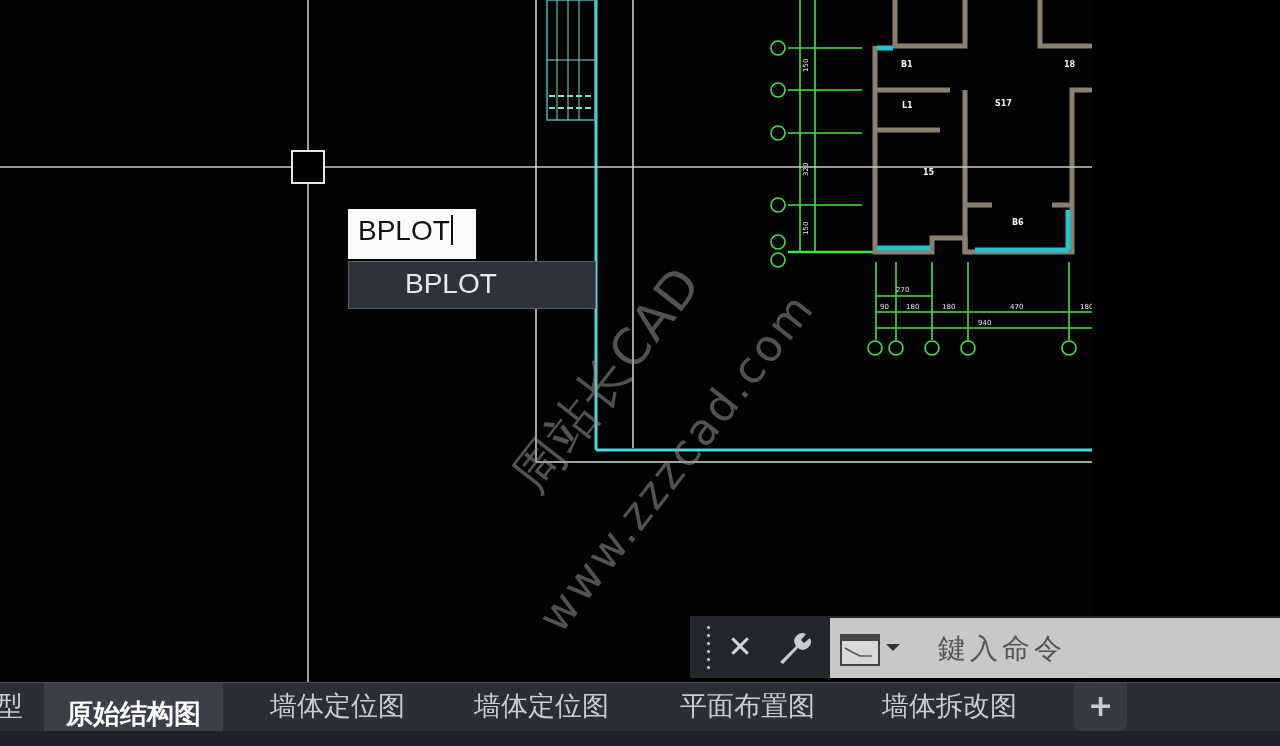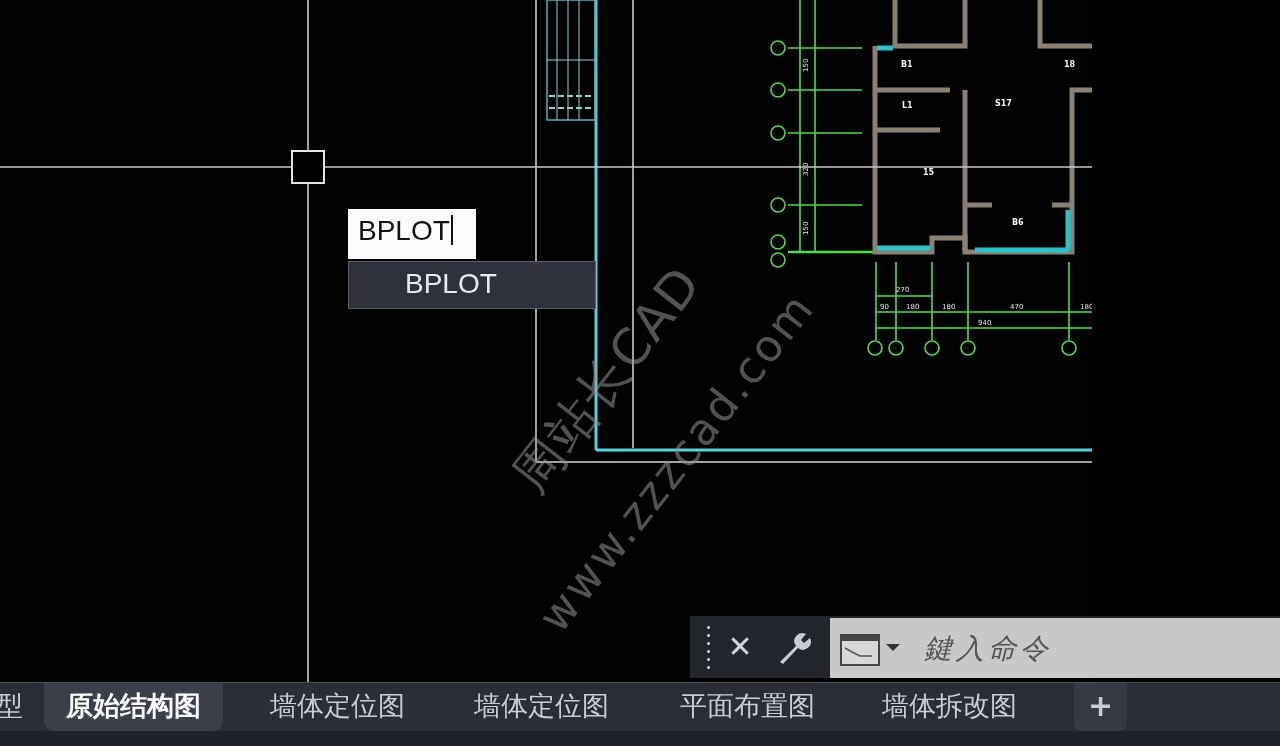--- a/index.html
+++ b/index.html
@@ -13,21 +13,21 @@
   .caret{display:inline-block;width:2px;height:30px;background:#111;vertical-align:-5px;margin-left:1px;}
   .suggest{position:absolute;left:348px;top:261px;width:248px;height:48px;background:#2e323c;border:1px solid #5a5f68;box-sizing:border-box;font-family:"Liberation Sans",sans-serif;font-size:28px;color:#e8eaee;padding:6px 0 0 56px;cursor:pointer;}
   .cmdbar{position:absolute;left:690px;top:616px;width:590px;height:62px;background:#23262c;}
   .cmdbar .grip{position:absolute;left:17px;top:10px;width:4px;height:44px;}
   .cmdbar .grip i{display:block;width:3px;height:3px;background:#d8d8d8;border-radius:50%;margin-bottom:5px;}
   .cmdbar .close-btn{position:absolute;left:36px;top:16px;width:28px;height:30px;color:#cfd3da;font-size:30px;line-height:30px;text-align:center;cursor:pointer;}
   .cmdbar .wrench{position:absolute;left:86px;top:14px;width:36px;height:36px;cursor:pointer;}
   .cmdfield{position:absolute;left:140px;top:2px;width:450px;height:60px;background:#c8c8c8;}
   .cmdfield .recent{position:absolute;left:10px;top:16px;width:40px;height:32px;cursor:pointer;}
   .cmdfield .drop{position:absolute;left:56px;top:26px;width:0;height:0;border-left:7px solid transparent;border-right:7px solid transparent;border-top:7px solid #333;cursor:pointer;}
-  .cmdfield .ph{position:absolute;left:94px;top:12px;font-size:28px;color:#555;font-style:italic;letter-spacing:4px;cursor:text;}
+  .cmdfield .ph{position:absolute;left:108px;top:12px;font-size:28px;color:#555;letter-spacing:4px;cursor:text;}
   .tabbar{position:absolute;left:0;top:682px;width:1280px;height:64px;background:#2a2e36;border-top:1px solid #4a4e56;}
   .tab{position:absolute;top:0;height:48px;color:#c9ccd2;font-size:27px;line-height:46px;cursor:pointer;white-space:nowrap;}
   .tab.active{background:#3a3f49;color:#ffffff;font-weight:bold;border-radius:0 0 10px 10px;}
   .tab.add{font-size:30px;font-weight:bold;background:#353a44;border-radius:0 0 8px 8px;padding:0 14px;}
   .tabbar .bottom{position:absolute;left:0;top:48px;width:1280px;height:16px;background:#1f2228;}
 </style>
 </head>
 <body>
 
 <div class="canvas">
@@ -169,20 +169,20 @@
           <path d="M5 14 L12 18 L20 22 L32 22" stroke="#555" fill="none" stroke-width="1.5"></path>
         </svg>
     </div>
     <div class="drop"></div>
     <div class="ph">鍵入命令</div>
   </div>
 </div>
 
 <div class="tabbar">
   <div class="tab" style="left:-4px;">型</div>
-  <div class="tab active" style="left:44px;padding:0 22px;">原始结构图</div>
+  <div class="tab active" style="left:44px;padding:8px 22px;">原始结构图</div>
   <div class="tab" style="left:270px;">墙体定位图</div>
   <div class="tab" style="left:680px;">平面布置图</div>
   <div class="tab" style="left:474px;">墙体定位图</div>
   <div class="tab" style="left:882px;">墙体拆改图</div>
   <div class="tab add" style="left:1074px;">+</div>
   <div class="bottom"></div>
 </div>
 
 </body></html>

